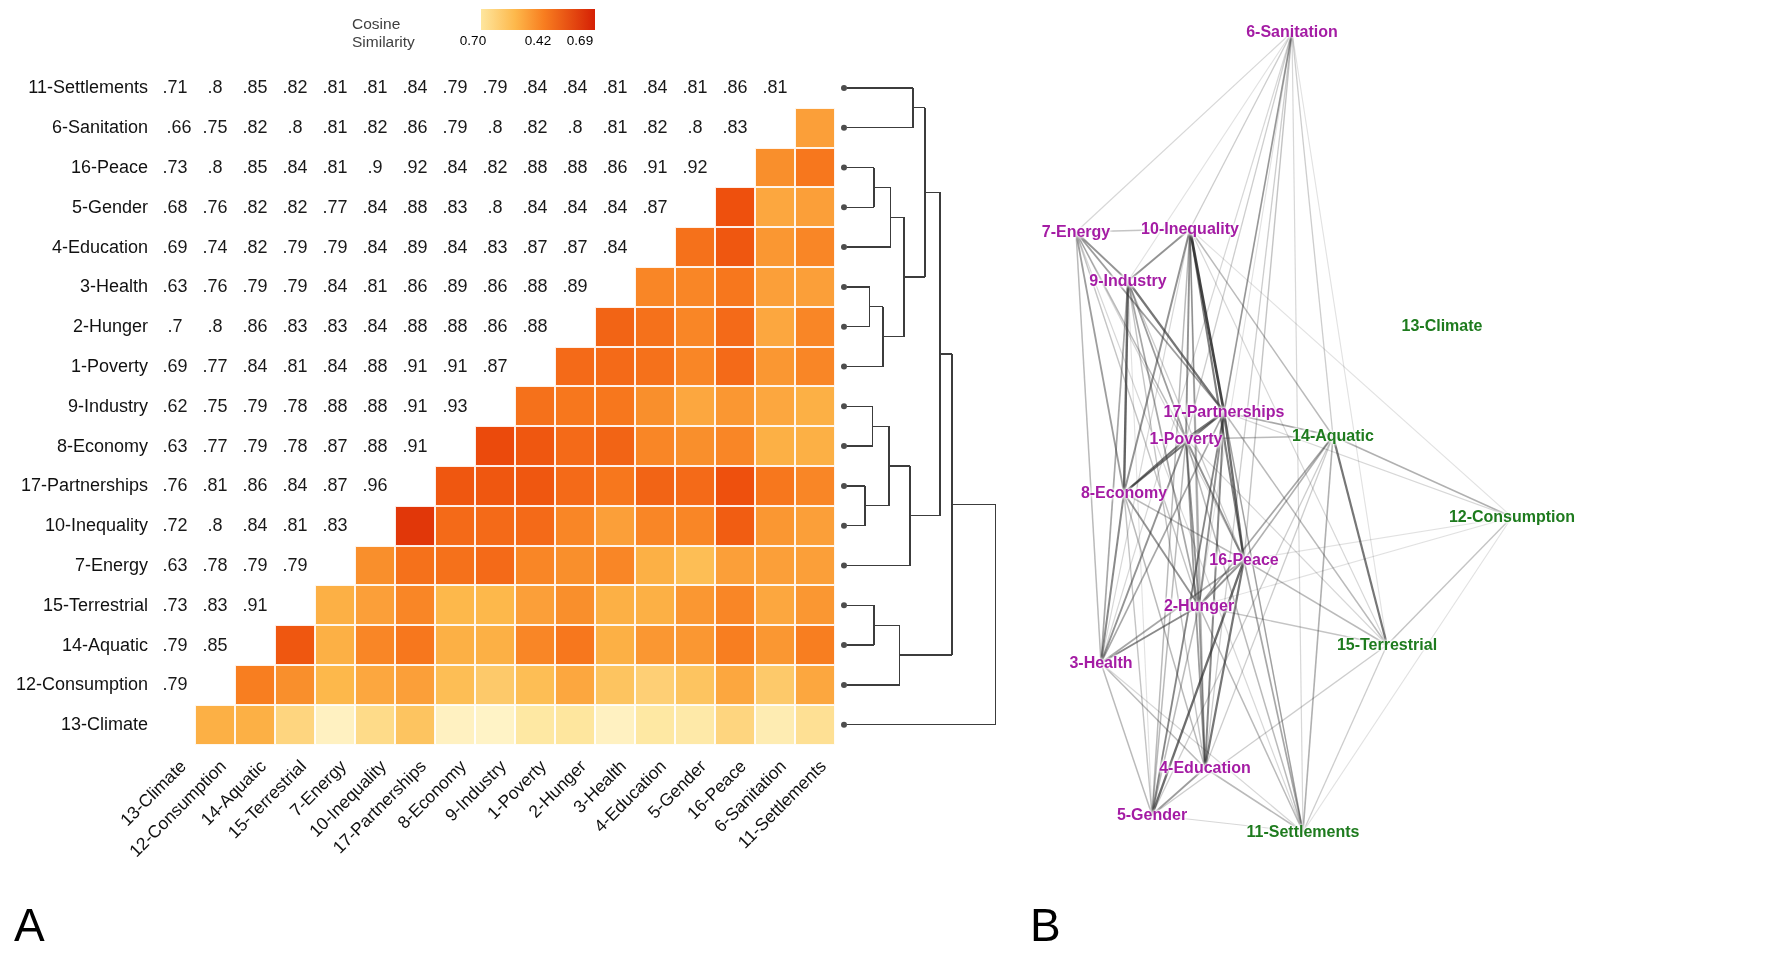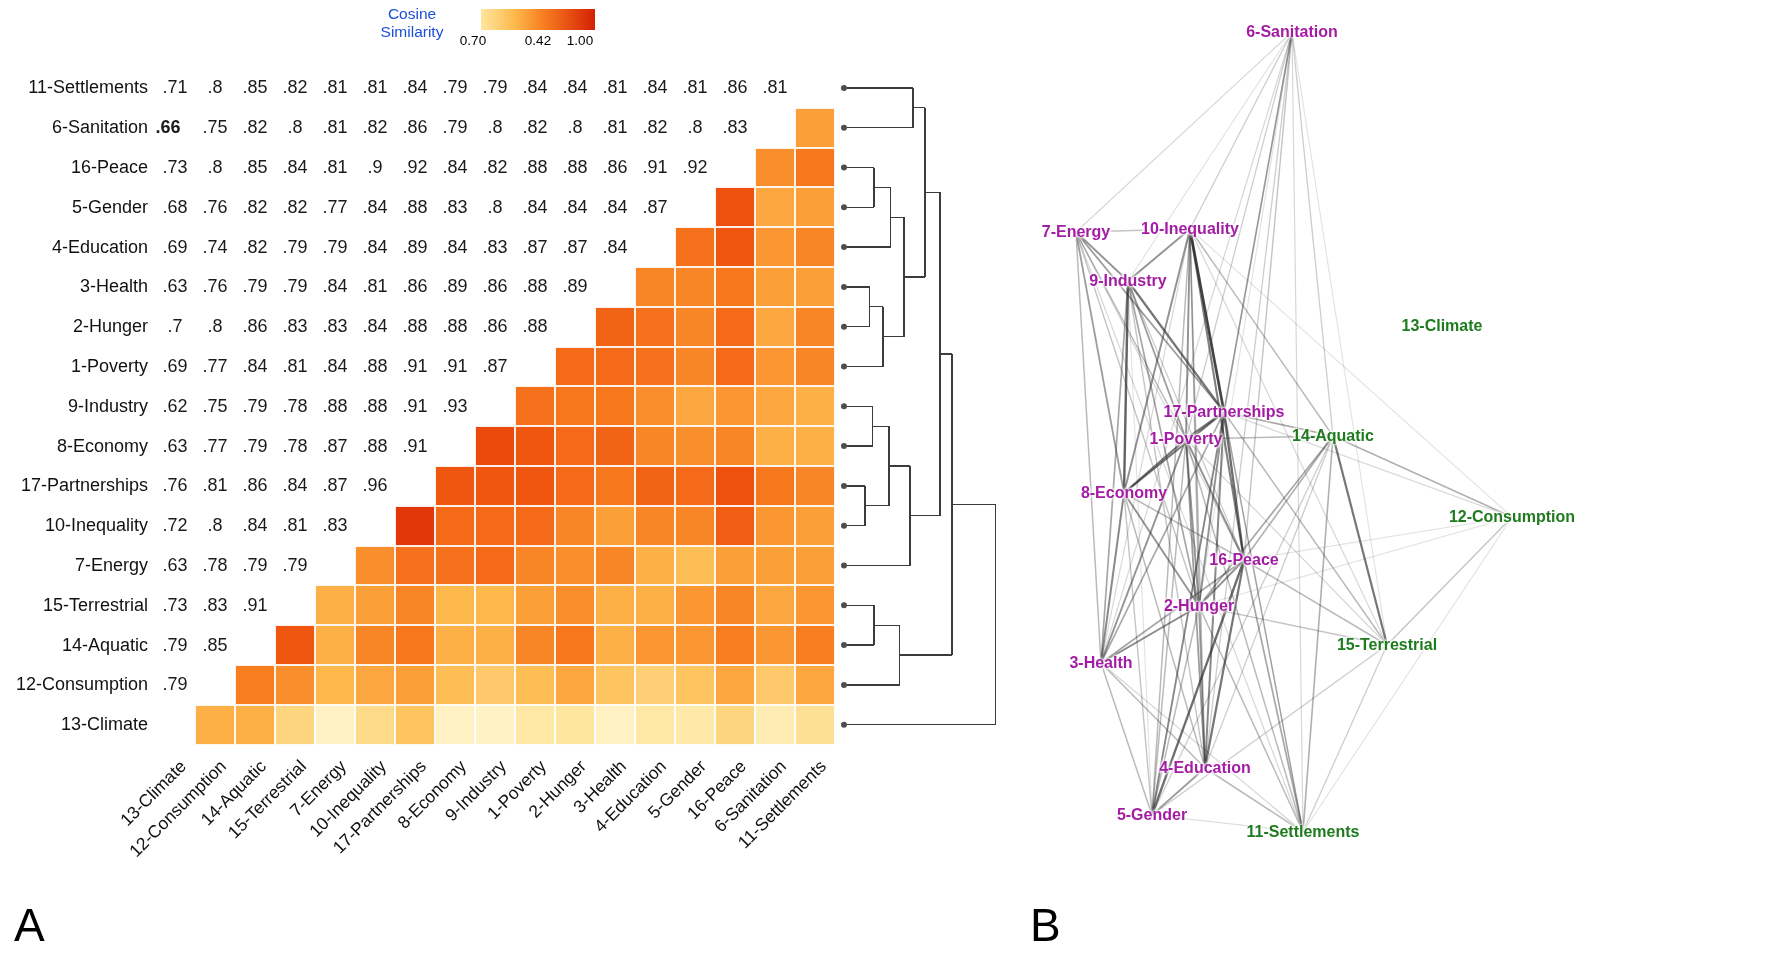--- a/index.html
+++ b/index.html
@@ -1,22 +1,22 @@
 <!DOCTYPE html>
 <html><head>
 <meta charset="utf-8">
 <style>
   * { margin:0; padding:0; box-sizing:border-box; }
   html,body { background:#ffffff; font-family:"Liberation Sans", sans-serif; }
   #figure { position:relative; width:1770px; height:978px; background:#fff; overflow:hidden; }
 
   
   .legend { position:absolute; left:0; top:0; width:100%; height:64px; }
-  .legend-title { position:absolute; left:352px; top:5px; width:120px; text-align:center;
-                  font-size:15.5px; line-height:18px; color:#1d4ed8; }
+  .legend-title { position:absolute; left:352px; top:15px; width:120px; text-align:left;
+                  font-size:15.5px; line-height:18px; color:#404040; }
   .legend-bar { position:absolute; left:481px; top:9px; width:114px; height:21px; }
   .legend-tick { position:absolute; top:33px; transform:translateX(-50%); font-size:13.5px; color:#000; }
 
   
   .row-label { position:absolute; left:0; width:148px; display:flex; align-items:center;
                justify-content:flex-end; font-size:18px; color:#111; white-space:nowrap; }
   .hm-num { position:absolute; width:40px; height:39.8px; display:flex; align-items:center;
             justify-content:center; font-size:18px; color:#1a1a1a; }
   .hm-cell { position:absolute; width:40px; height:39.8px; border:1px solid rgba(255,255,255,0.9); }
   .col-label { position:absolute; width:170px; height:22px; line-height:22px; text-align:right;
@@ -40,21 +40,21 @@
 <div id="figure">
 
   <div class="legend">
     <div class="legend-title">
       <div>Cosine</div>
       <div>Similarity</div>
     </div>
     <div class="legend-bar" id="legend-bar" style="background: linear-gradient(to right, rgb(254, 230, 158) 0%, rgb(253, 184, 75) 30%, rgb(248, 126, 32) 55%, rgb(213, 32, 5) 100%);"></div>
     <span class="legend-tick" style="left:473px">0.70</span>
     <span class="legend-tick" style="left:538px">0.42</span>
-    <span class="legend-tick" style="left:580px">1.00</span>
+    <span class="legend-tick" style="left:580px">0.69</span>
   </div>
 
   <svg id="lines-svg" width="1770" height="978" viewBox="0 0 1770 978">
     <g id="net-edges">
         <line x1="1303" y1="832" x2="1512" y2="517" stroke="rgba(45,45,45,0.146)" stroke-width="1.10"></line>
         <line x1="1292" y1="32" x2="1152" y2="815" stroke="rgba(45,45,45,0.146)" stroke-width="1.10"></line>
         <line x1="1292" y1="32" x2="1199" y2="606" stroke="rgba(45,45,45,0.146)" stroke-width="1.10"></line>
         <line x1="1292" y1="32" x2="1128" y2="281" stroke="rgba(45,45,45,0.146)" stroke-width="1.10"></line>
         <line x1="1292" y1="32" x2="1387" y2="645" stroke="rgba(45,45,45,0.146)" stroke-width="1.10"></line>
         <line x1="1244" y1="560" x2="1512" y2="517" stroke="rgba(45,45,45,0.146)" stroke-width="1.10"></line>
@@ -251,21 +251,21 @@
       <div class="hm-num" style="left: 395px; top: 68px;">.84</div>
       <div class="hm-num" style="left: 435px; top: 68px;">.79</div>
       <div class="hm-num" style="left: 475px; top: 68px;">.79</div>
       <div class="hm-num" style="left: 515px; top: 68px;">.84</div>
       <div class="hm-num" style="left: 555px; top: 68px;">.84</div>
       <div class="hm-num" style="left: 595px; top: 68px;">.81</div>
       <div class="hm-num" style="left: 635px; top: 68px;">.84</div>
       <div class="hm-num" style="left: 675px; top: 68px;">.81</div>
       <div class="hm-num" style="left: 715px; top: 68px;">.86</div>
       <div class="hm-num" style="left: 755px; top: 68px;">.81</div>
-      <div class="hm-num" style="left: 148px; top: 107.8px; font-weight: bold;">.66</div>
+      <div class="hm-num" style="left: 159px; top: 107.8px;">.66</div>
       <div class="hm-num" style="left: 195px; top: 107.8px;">.75</div>
       <div class="hm-num" style="left: 235px; top: 107.8px;">.82</div>
       <div class="hm-num" style="left: 275px; top: 107.8px;">.8</div>
       <div class="hm-num" style="left: 315px; top: 107.8px;">.81</div>
       <div class="hm-num" style="left: 355px; top: 107.8px;">.82</div>
       <div class="hm-num" style="left: 395px; top: 107.8px;">.86</div>
       <div class="hm-num" style="left: 435px; top: 107.8px;">.79</div>
       <div class="hm-num" style="left: 475px; top: 107.8px;">.8</div>
       <div class="hm-num" style="left: 515px; top: 107.8px;">.82</div>
       <div class="hm-num" style="left: 555px; top: 107.8px;">.8</div>

